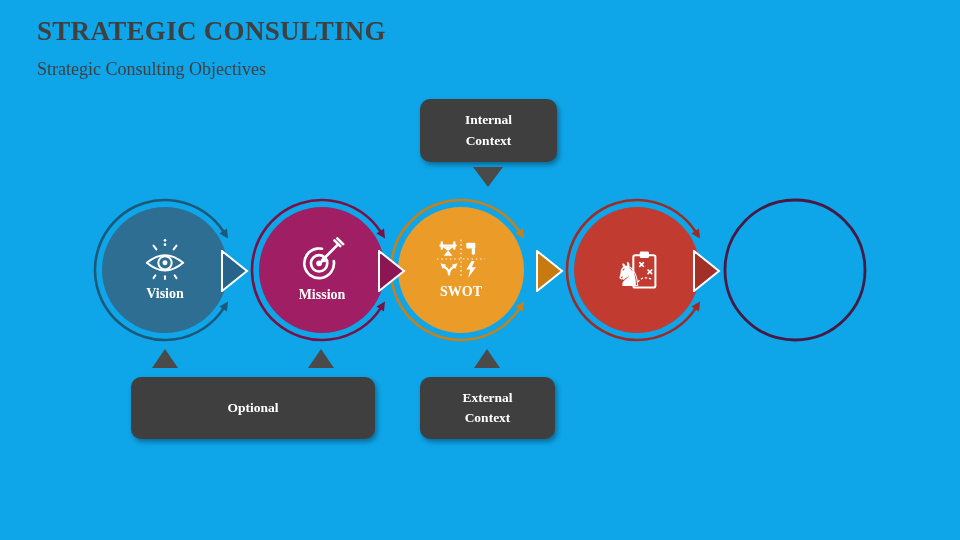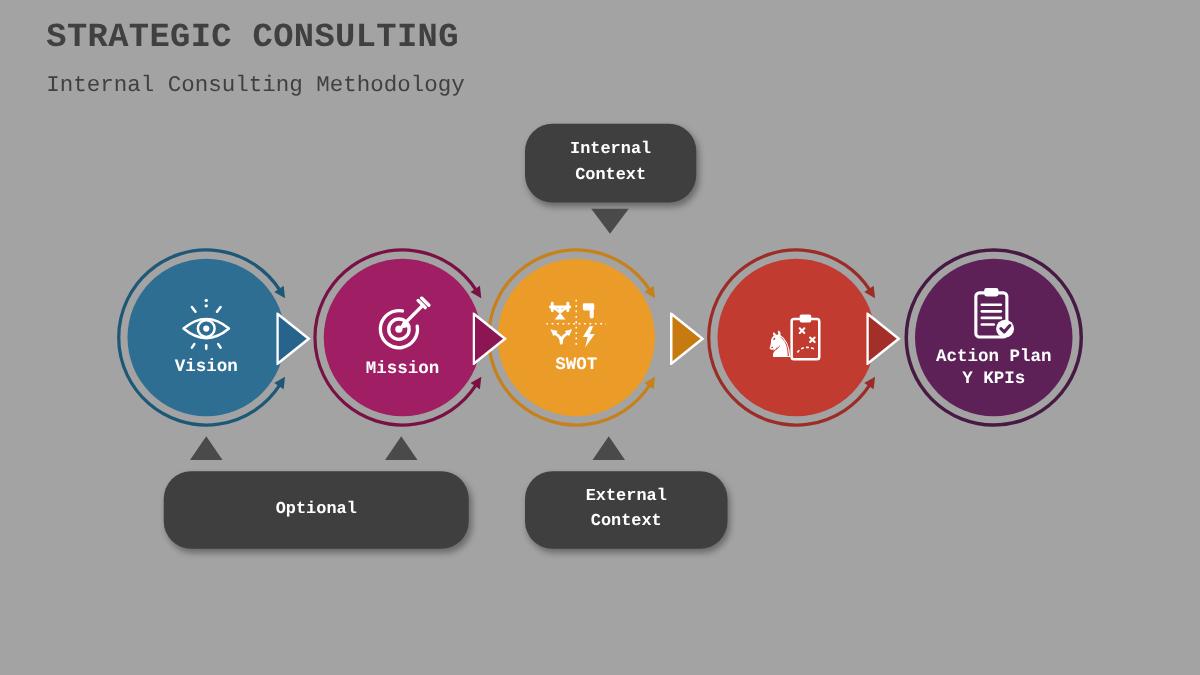--- a/index.html
+++ b/index.html
@@ -1,18 +1,18 @@
 <!DOCTYPE html>
 <html style="--callout-bg: #3f3f3f; --pointer: #4a4a4a;"><head>
 <meta charset="utf-8">
 <style>
   html,body{margin:0;padding:0;background:#888;}
   .slide{
-    position:relative;width:960px;height:540px;background:#a3a3a3;
-    overflow:hidden;font-family:Liberation Mono, monospace;
+    position:relative;width:960px;height:540px;background:#0ea5e9;
+    overflow:hidden;font-family:Liberation Serif, serif;
   }
   .title{
     position:absolute;left:37px;top:16px;margin:0;
     font-size:27px;font-weight:bold;letter-spacing:.3px;color:#404040;
   }
   .subtitle{
     position:absolute;left:37px;top:59px;margin:0;
     font-size:18px;font-weight:normal;color:#404040;
   }
   
@@ -23,44 +23,44 @@
     background:var(--fill);display:flex;flex-direction:column;align-items:center;
     justify-content:center;gap:5px;
   }
   .disc .label{
     color:#fff;font-size:14px;font-weight:bold;text-align:center;
     line-height:1.2;width:98px;
   }
   .flow-arrow{position:absolute;top:250px;width:28px;height:42px;}
   
   .ctx{
-    position:absolute;background:var(--callout-bg);border-radius:22px;
+    position:absolute;background:var(--callout-bg);border-radius:10px;
     display:flex;align-items:center;justify-content:flex-start;text-align:center;
     color:#fff;font-size:13.5px;font-weight:bold;line-height:1.5;
     box-shadow:2px 3px 5px rgba(0,0,0,.35);
   }
   .ctx.internal{left:420px;top:99px;width:137px;height:63px;}
-  .ctx.external{left:420px;top:377px;width:162px;height:62px;}
+  .ctx.external{left:420px;top:377px;width:135px;height:62px;}
   .ctx.optional{left:131px;top:377px;width:244px;height:62px;}
   .ctx span{display:block;width:90px;margin:0 auto;}
   .ctx.optional span{width:200px;}
   
   .ptr{position:absolute;width:0;height:0;}
   .ptr.down{border-left:15px solid transparent;border-right:15px solid transparent;
             border-top:20px solid var(--pointer);}
   .ptr.up{border-left:13px solid transparent;border-right:13px solid transparent;
           border-bottom:19px solid var(--pointer);}
 </style>
 </head>
 <body>
 
 <div class="slide">
 
   <h1 class="title">STRATEGIC CONSULTING</h1>
-  <h2 class="subtitle">Internal Consulting Methodology</h2>
+  <h2 class="subtitle">Strategic Consulting Objectives</h2>
 
   <div class="node" style="left: 247px; --fill: #a01e63; --ring: #7a1145;">
     <svg class="ring" width="150" height="150" viewBox="0 0 150 150">
       <path d="M133.7 36.9 A70 70 0 1 0 133.7 113.1" fill="none" stroke="var(--ring)" stroke-width="2.6"></path>
       <polygon points="-1,-4.5 8,0 -1,4.5" fill="var(--ring)" transform="translate(133.7,36.9) rotate(57)"></polygon>
       <polygon points="-1,-4.5 8,0 -1,4.5" fill="var(--ring)" transform="translate(133.7,113.1) rotate(-57)"></polygon>
     </svg>
     <div class="disc">
       <svg width="46" height="45" viewBox="0 0 48 46">
         <g stroke="#fff" stroke-width="2.8" fill="none" stroke-linecap="round">
@@ -162,35 +162,20 @@
         <path d="M26 36 Q31 29 41 33" fill="none" stroke="#fff" stroke-width="1.4" stroke-dasharray="2.5 2"></path>
         <text x="0" y="40" font-size="36" fill="#fff">♞</text>
       </svg>
     </div>
   </div>
 
   <div class="node" style="left: 720px; --fill: #5d2158; --ring: #471a43;">
     <svg class="ring" width="150" height="150" viewBox="0 0 150 150">
       <circle cx="75" cy="75" r="70" fill="none" stroke="var(--ring)" stroke-width="2.8"></circle>
     </svg>
-    <div class="disc">
-      <svg width="42" height="45" viewBox="0 0 44 46">
-        <rect x="7" y="6" width="26" height="37" rx="3" fill="none" stroke="#fff" stroke-width="2.6"></rect>
-        <rect x="14" y="2" width="12" height="7" rx="2" fill="#fff"></rect>
-        <g stroke="#fff" stroke-width="2.2" stroke-linecap="round">
-          <path d="M12 16 H28"></path>
-            <path d="M12 21.5 H28"></path>
-            <path d="M12 27 H28"></path>
-            <path d="M12 32.5 H22"></path>
-        </g>
-        <circle cx="31.5" cy="36" r="7.5" fill="#fff"></circle>
-        <path d="M28 36 L30.8 38.7 L35.5 33.4" fill="none" style="stroke:var(--fill)" stroke-width="2.6" stroke-linecap="round" stroke-linejoin="round"></path>
-      </svg>
-      <span class="label">Action Plan Y KPIs</span>
-    </div>
   </div>
 
   <svg class="flow-arrow" style="left: 221px; --arrow: #27638a;" viewBox="0 0 28 42">
     <polygon points="1,1 26,21 1,41" fill="var(--arrow)" stroke="#fff" stroke-width="2"></polygon>
   </svg>
   <svg class="flow-arrow" style="left: 378px; --arrow: #8c1554;" viewBox="0 0 28 42">
     <polygon points="1,1 26,21 1,41" fill="var(--arrow)" stroke="#fff" stroke-width="2"></polygon>
   </svg>
   <svg class="flow-arrow" style="left: 536px; --arrow: #c67a10;" viewBox="0 0 28 42">
     <polygon points="1,1 26,21 1,41" fill="var(--arrow)" stroke="#fff" stroke-width="2"></polygon>

